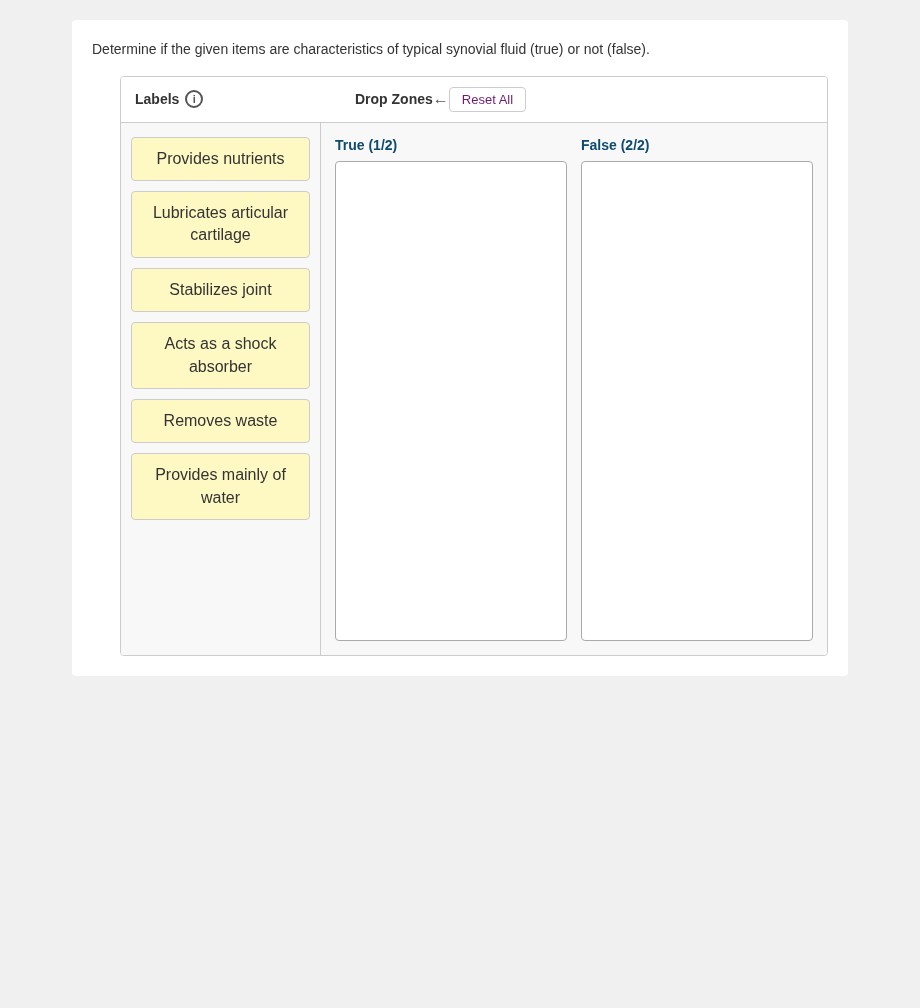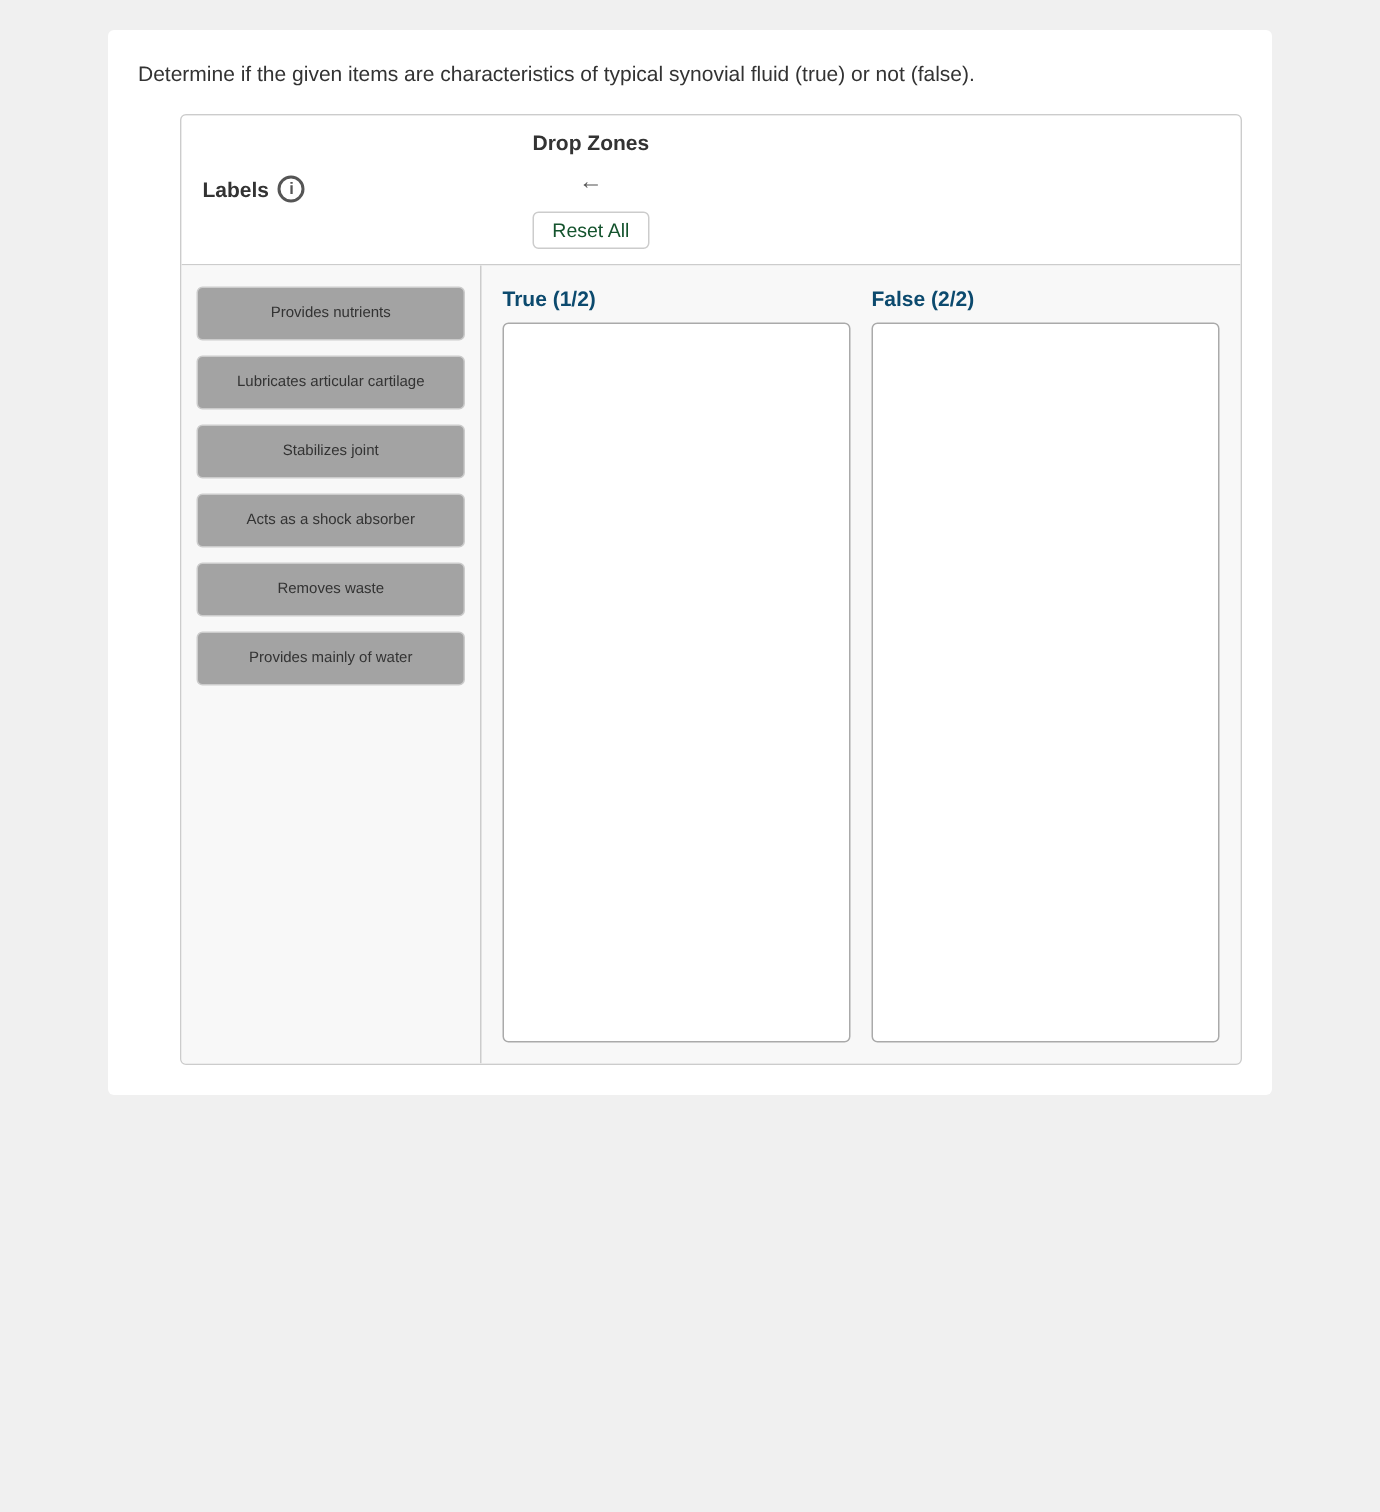--- a/index.html
+++ b/index.html
@@ -69,65 +69,63 @@
       justify-content: center;
       font-size: 11px;
       font-weight: bold;
       color: #555;
       cursor: pointer;
     }
 
     .header-dropzones {
       display: flex;
       align-items: center;
-      gap: 10px;
-      font-weight: bold;
-      font-size: 14px;
-      color: #333;
-      flex-direction: column;
+      font-weight: bold;
+      font-size: 14px;
+      color: #333;
     }
 
     .arrow-icon {
       font-size: 16px;
       color: #555;
       cursor: pointer;
     }
 
     .reset-btn {
       border: 1px solid #ccc;
       background: #fff;
       padding: 4px 12px;
       border-radius: 4px;
       font-size: 13px;
-      color: #14532d;
+      color: #701a75;
       cursor: pointer;
     }
 
     .content-row {
       display: flex;
       background: #f8f8f8;
     }
 
     .labels-column {
       min-width: 200px;
       max-width: 200px;
       padding: 14px 10px;
       display: flex;
       flex-direction: column;
       gap: 10px;
       border-right: 1px solid #ccc;
       background: #f8f8f8;
     }
 
     .label-item {
-      background: #a3a3a3;
+      background: #fef9c3;
       border: 1px solid #ccc;
       border-radius: 4px;
       padding: 10px 12px;
-      font-size: 10px;
+      font-size: 16px;
       color: #333;
       text-align: center;
       cursor: grab;
       line-height: 1.4;
     }
 
     .drop-zones-area {
       flex: 1;
       padding: 14px 14px;
       display: flex;

